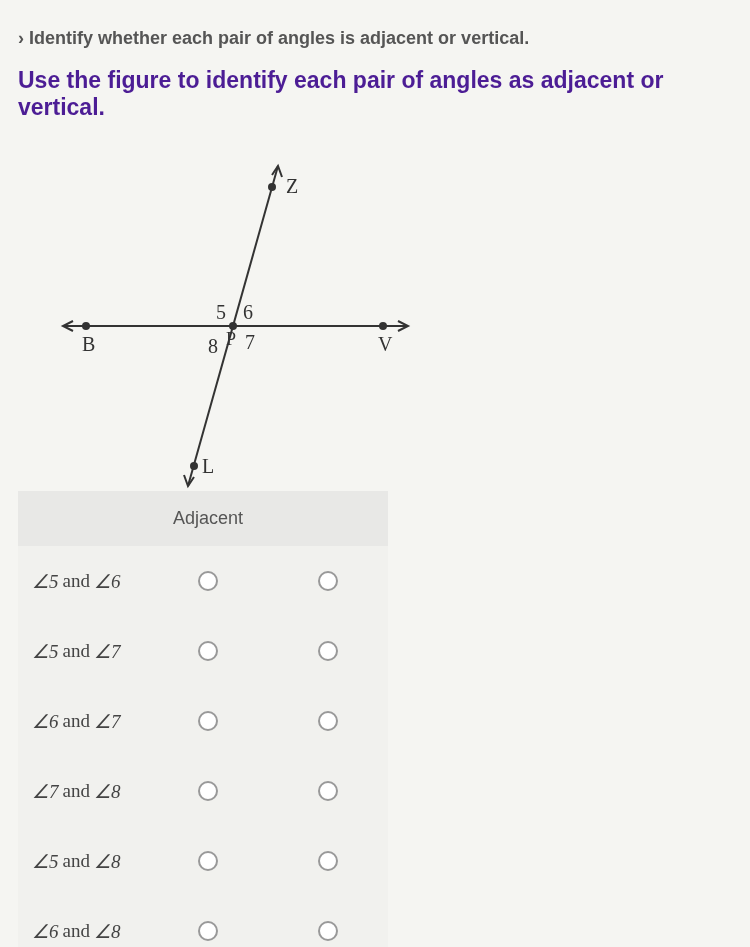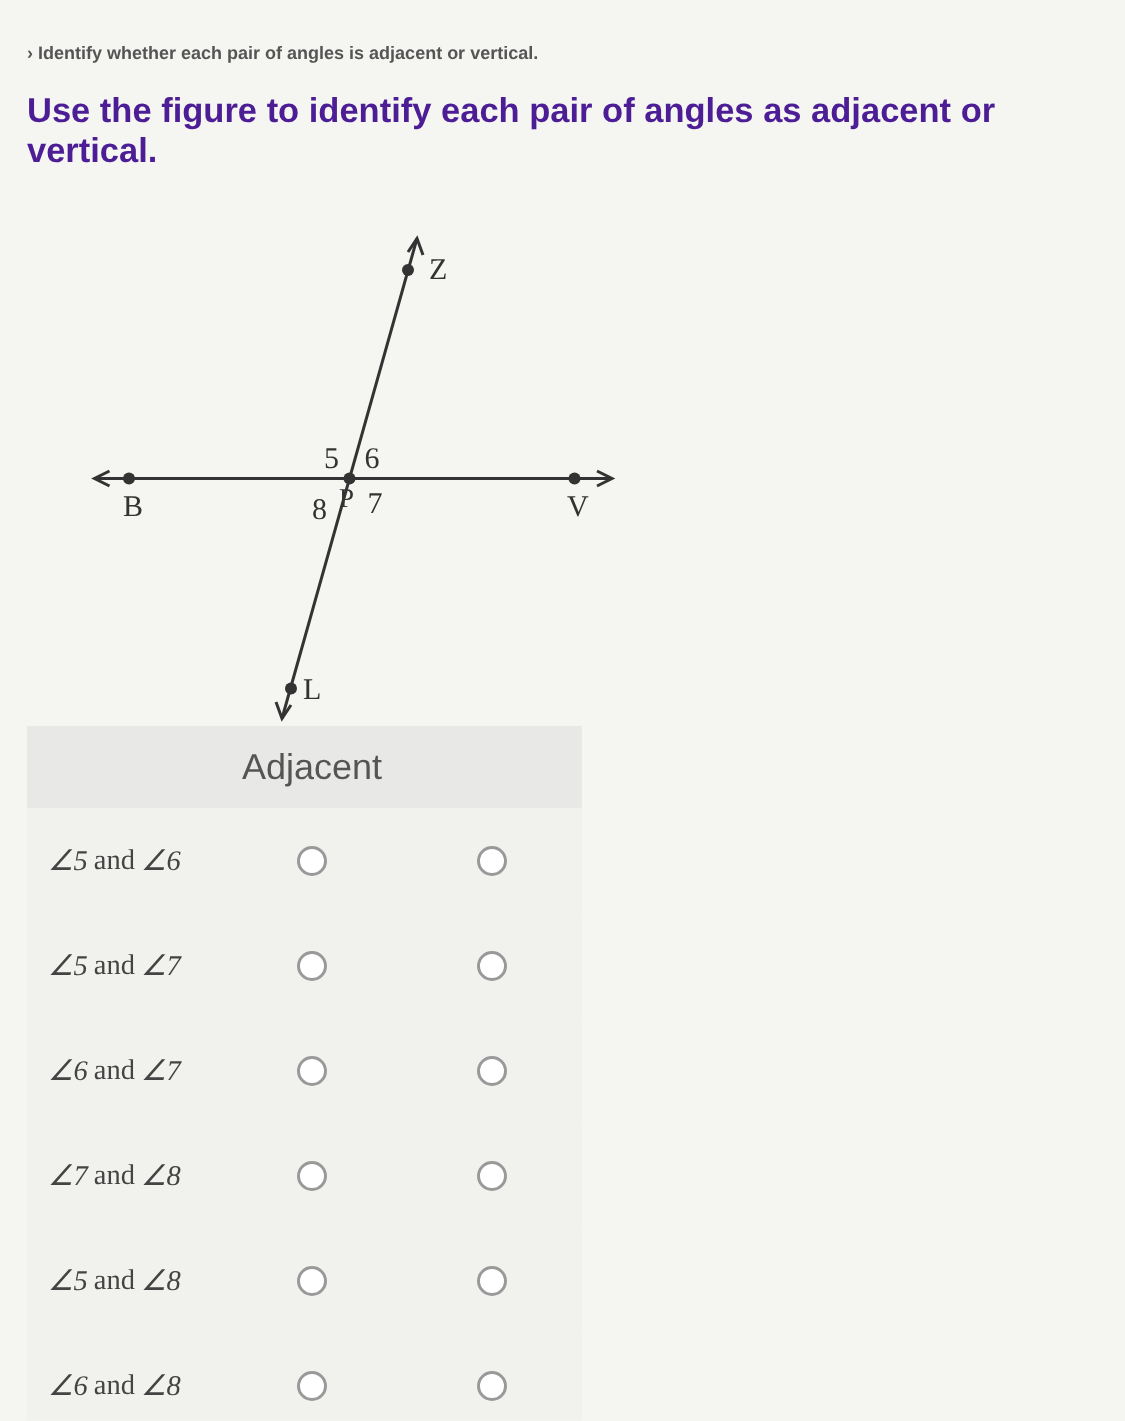--- a/index.html
+++ b/index.html
@@ -8,21 +8,21 @@
     height: 947px;
     background: #f5f5f2;
     font-family: Arial, sans-serif;
     color: #6b6b6b;
     padding: 28px 18px;
     overflow: hidden;
   }
   .title {
     font-weight: bold;
     color: #555;
-    font-size: 12px;
+    font-size: 18px;
     margin-bottom: 18px;
     filter: blur(0.4px);
   }
   .instruction {
     color: #4c1d95;
     font-size: 23px;
     margin-bottom: 30px;
     filter: blur(0.5px);
     font-weight: bold;
   }
@@ -44,21 +44,21 @@
     display: flex;
     background: #e8e8e6;
   }
   .hcell-blank { width: 130px; height: 55px; }
   .hcell {
     width: 120px;
     height: 55px;
     display: flex;
     align-items: center;
     justify-content: center;
-    font-size: 24px;
+    font-size: 18px;
     color: #555;
     font-family: Arial, sans-serif;
   }
   .answer-row {
     display: flex;
     align-items: center;
     height: 70px;
     background: #f1f1ee;
   }
   .rcell-label {

